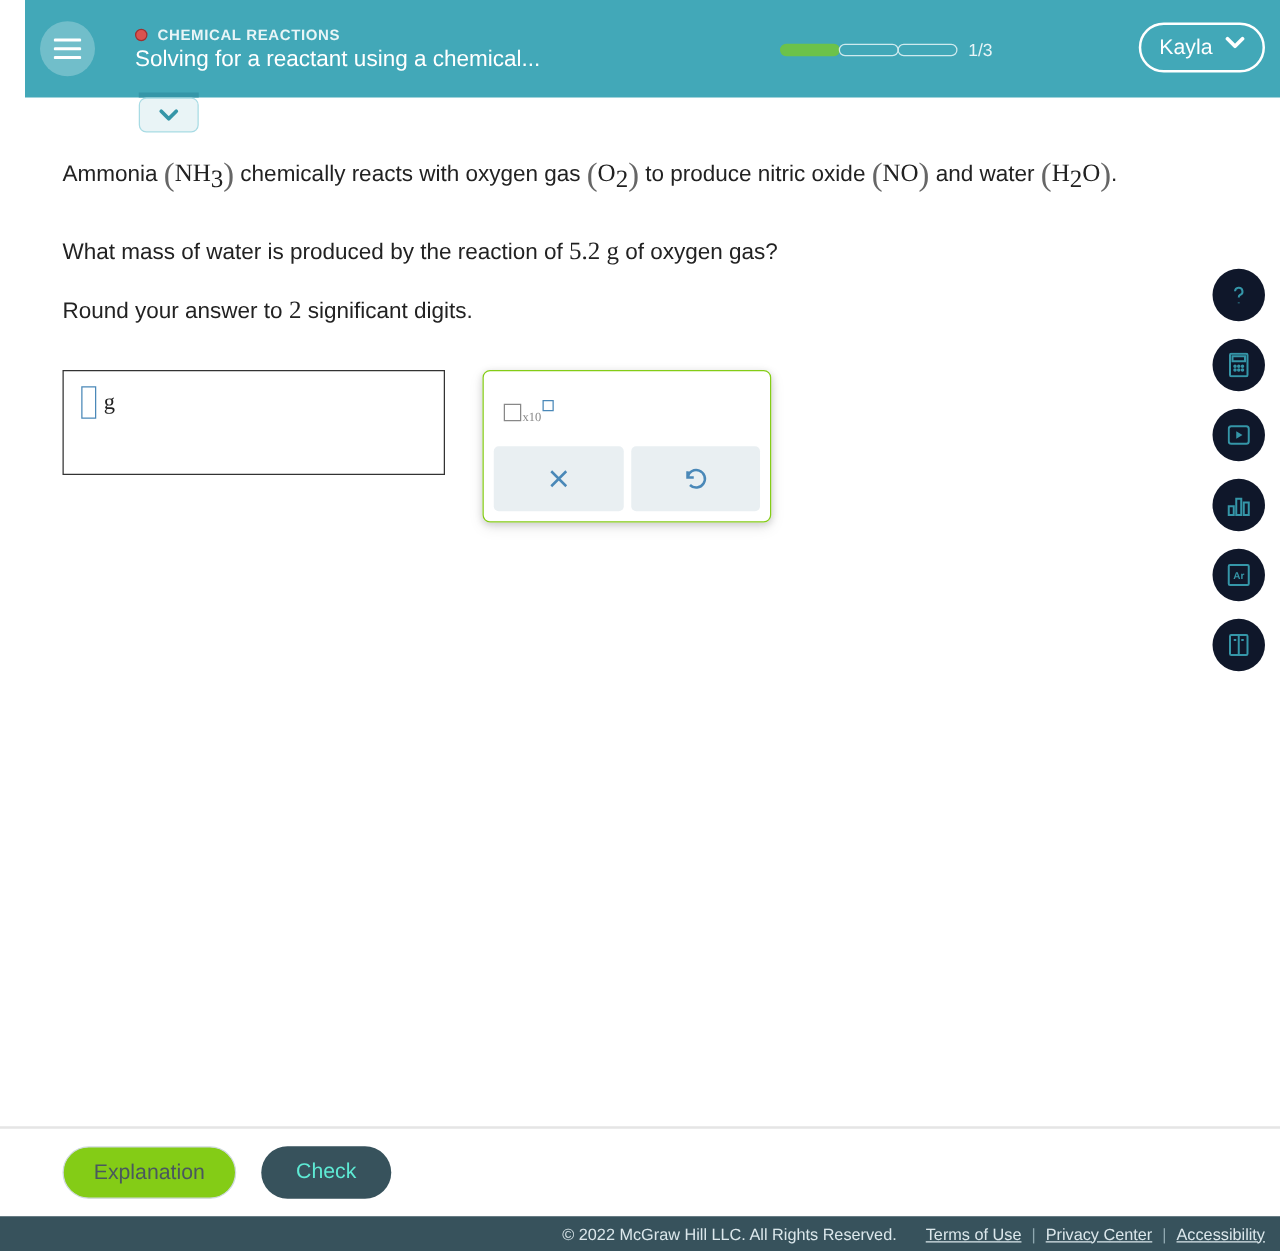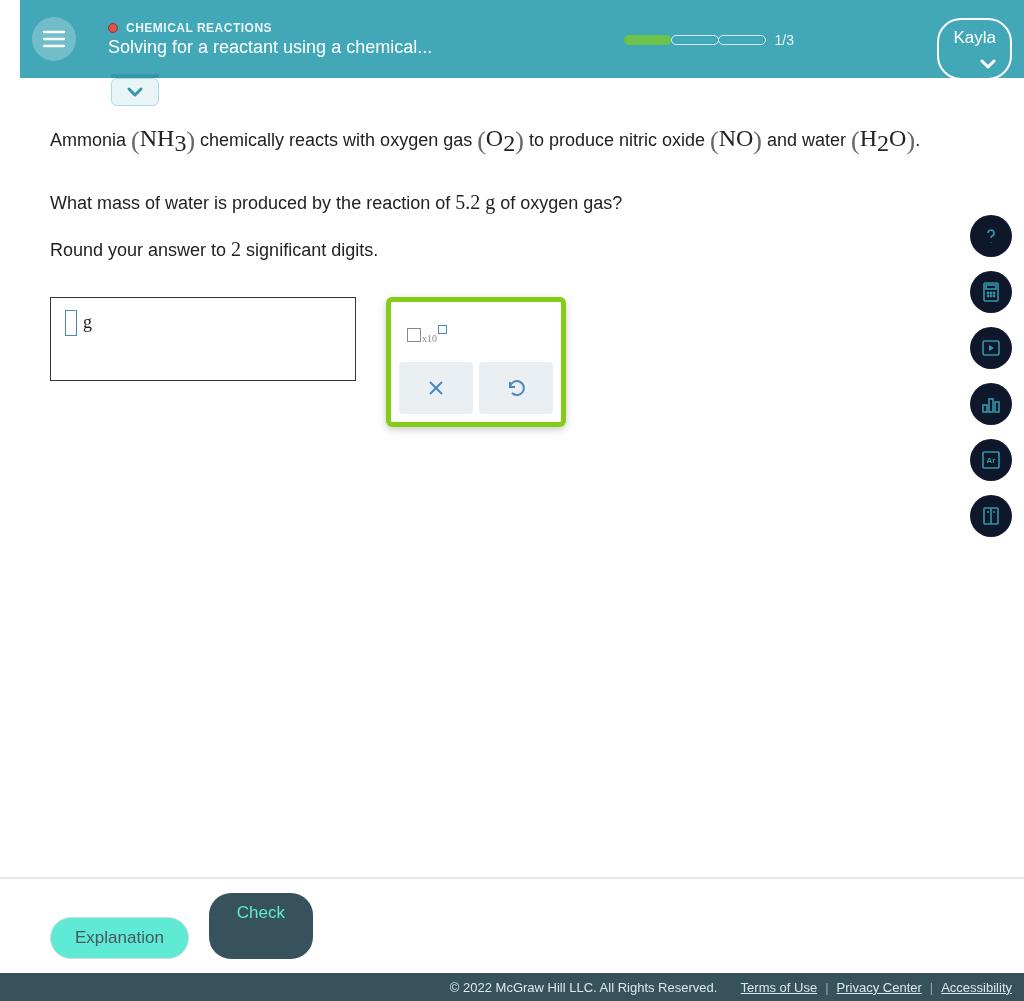--- a/index.html
+++ b/index.html
@@ -58,26 +58,25 @@
 .pcount { color: #e8f5f7; font-size: 14px; }
 
 .user-pill {
   position: absolute;
   right: 12px;
   top: 18px;
   border: 2px solid #fff;
   border-radius: 24px;
   padding: 8px 14px;
   display: flex;
-  align-items: flex-end;
+  align-items: flex-start;
   gap: 10px;
   cursor: pointer;
   color: #fff;
   font-size: 17px;
-  flex-direction: column;
 }
 .user-pill svg { stroke: #fff; fill: #fff; }
 
 
 .drop-tab {
   position: absolute;
   left: 111px;
   top: 78px;
   width: 48px; height: 28px;
   border: 1px solid #a8dbe4;
@@ -93,21 +92,21 @@
   width: 48px; height: 4px;
   background: #3596a8;
 }
 
 
 .content {
   padding: 40px 50px 0 50px;
   color: #222;
 }
 .qtext { font-size: 18px; line-height: 1.7; }
-.qtext .chem { font-family: "Times New Roman", serif; font-size: 24px; }
+.qtext .chem { font-family: "Times New Roman", serif; font-size: 20px; }
 .paren { font-size: 26px; font-family: "Times New Roman", serif; vertical-align: -3px; color: #666; }
 .sub { font-size: 0.7em; vertical-align: sub; }
 .val { font-family: "Times New Roman", serif; font-size: 20px; margin-top: 48px; }
 .q2 { margin-top: 28px; font-size: 18px; }
 .q3 { margin-top: 24px; font-size: 18px; }
 
 .answer-row { display: flex; gap: 30px; margin-top: 36px; }
 
 .answer-box {
   width: 306px; height: 84px;
@@ -116,22 +115,22 @@
   display: flex; align-items: flex-start;
 }
 .cursor-box {
   width: 12px; height: 26px;
   border: 1.5px solid #4a88b8;
   margin-right: 6px;
 }
 .unit { font-family: "Times New Roman", serif; font-size: 18px; margin-top: 2px; }
 
 .keypad {
-  width: 180px;
-  border: 5px solid #84cc16;
+  width: 231px;
+  border: 1px solid #84cc16;
   border-radius: 6px;
   box-shadow: 0 2px 6px rgba(0,0,0,0.15), 0 4px 12px rgba(0,0,0,0.08);
   padding: 8px;
 }
 .kp-row1 {
   height: 52px;
   display: flex; align-items: center;
   padding: 0 8px;
 }
 .sci-btn {
@@ -180,28 +179,27 @@
 
 .bottom {
   position: absolute;
   left: 0; right: 0; bottom: 28px;
   border-top: 2px solid #e5e5e5;
   padding: 14px 50px;
   display: flex;
   gap: 20px;
 }
 .btn-exp {
-  background: #5eead4;
+  background: #84cc16;
   border: 1px solid #cfd9de;
   color: #4a585e;
   padding: 10px 24px;
   border-radius: 22px;
   font-size: 17px;
   cursor: pointer;
-  margin-top: 24px;
 }
 .btn-check {
   background: #37525c;
   color: #5eead4;
   padding: 10px 28px;
   border-radius: 22px;
   font-size: 17px;
   cursor: pointer;
   border: none;
 }

